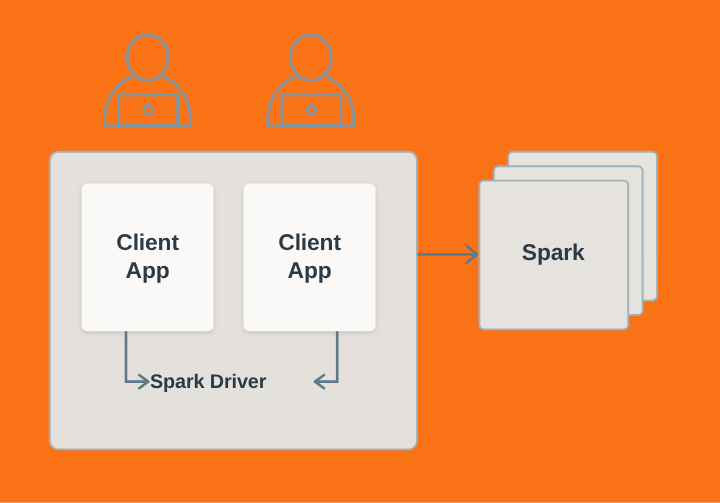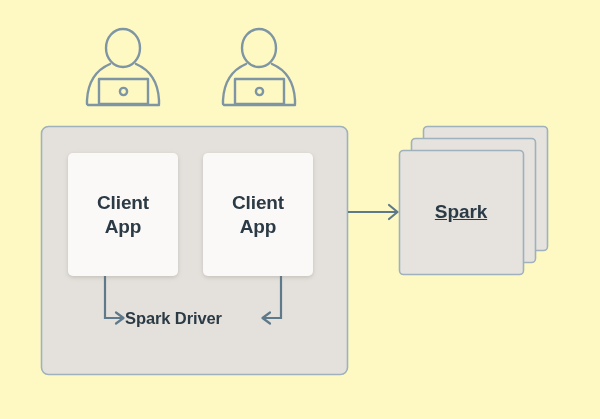--- a/index.html
+++ b/index.html
@@ -10,21 +10,21 @@
     width: 600px;
     height: 419px;
     background: #edebe7;
     font-family: "Liberation Sans", sans-serif;
     overflow: hidden;
   }
   #diagram {
     position: relative;
     width: 600px;
     height: 419px;
-    background: #fef9c3;
+    background: #f97316;
   }
   .layer-svg {
     position: absolute;
     left: 0;
     top: 0;
     width: 600px;
     height: 419px;
   }
   .node-label {
     position: absolute;
@@ -43,21 +43,21 @@
   }
   .executors-label {
     font-size: 19px;
   }
   .driver-label {
     font-size: 16.5px;
     font-weight: bold;
   }
   #client-app-1-label { left: 68px; top: 153px; width: 110px; height: 123px; }
   #client-app-2-label { left: 203px; top: 153px; width: 110px; height: 123px; }
-  #executors-label    { left: 399px; top: 150px; width: 124px; height: 124px; text-decoration: underline; }
+  #executors-label    { left: 399px; top: 150px; width: 124px; height: 124px; }
   #driver-label       { left: 125px; top: 307px; width: 140px; height: 22px;
                         justify-content: flex-start; text-align: right; }
 </style>
 </head>
 <body>
 
 <div id="diagram">
 
   <svg class="layer-svg" viewBox="0 0 600 419">
     <defs>

